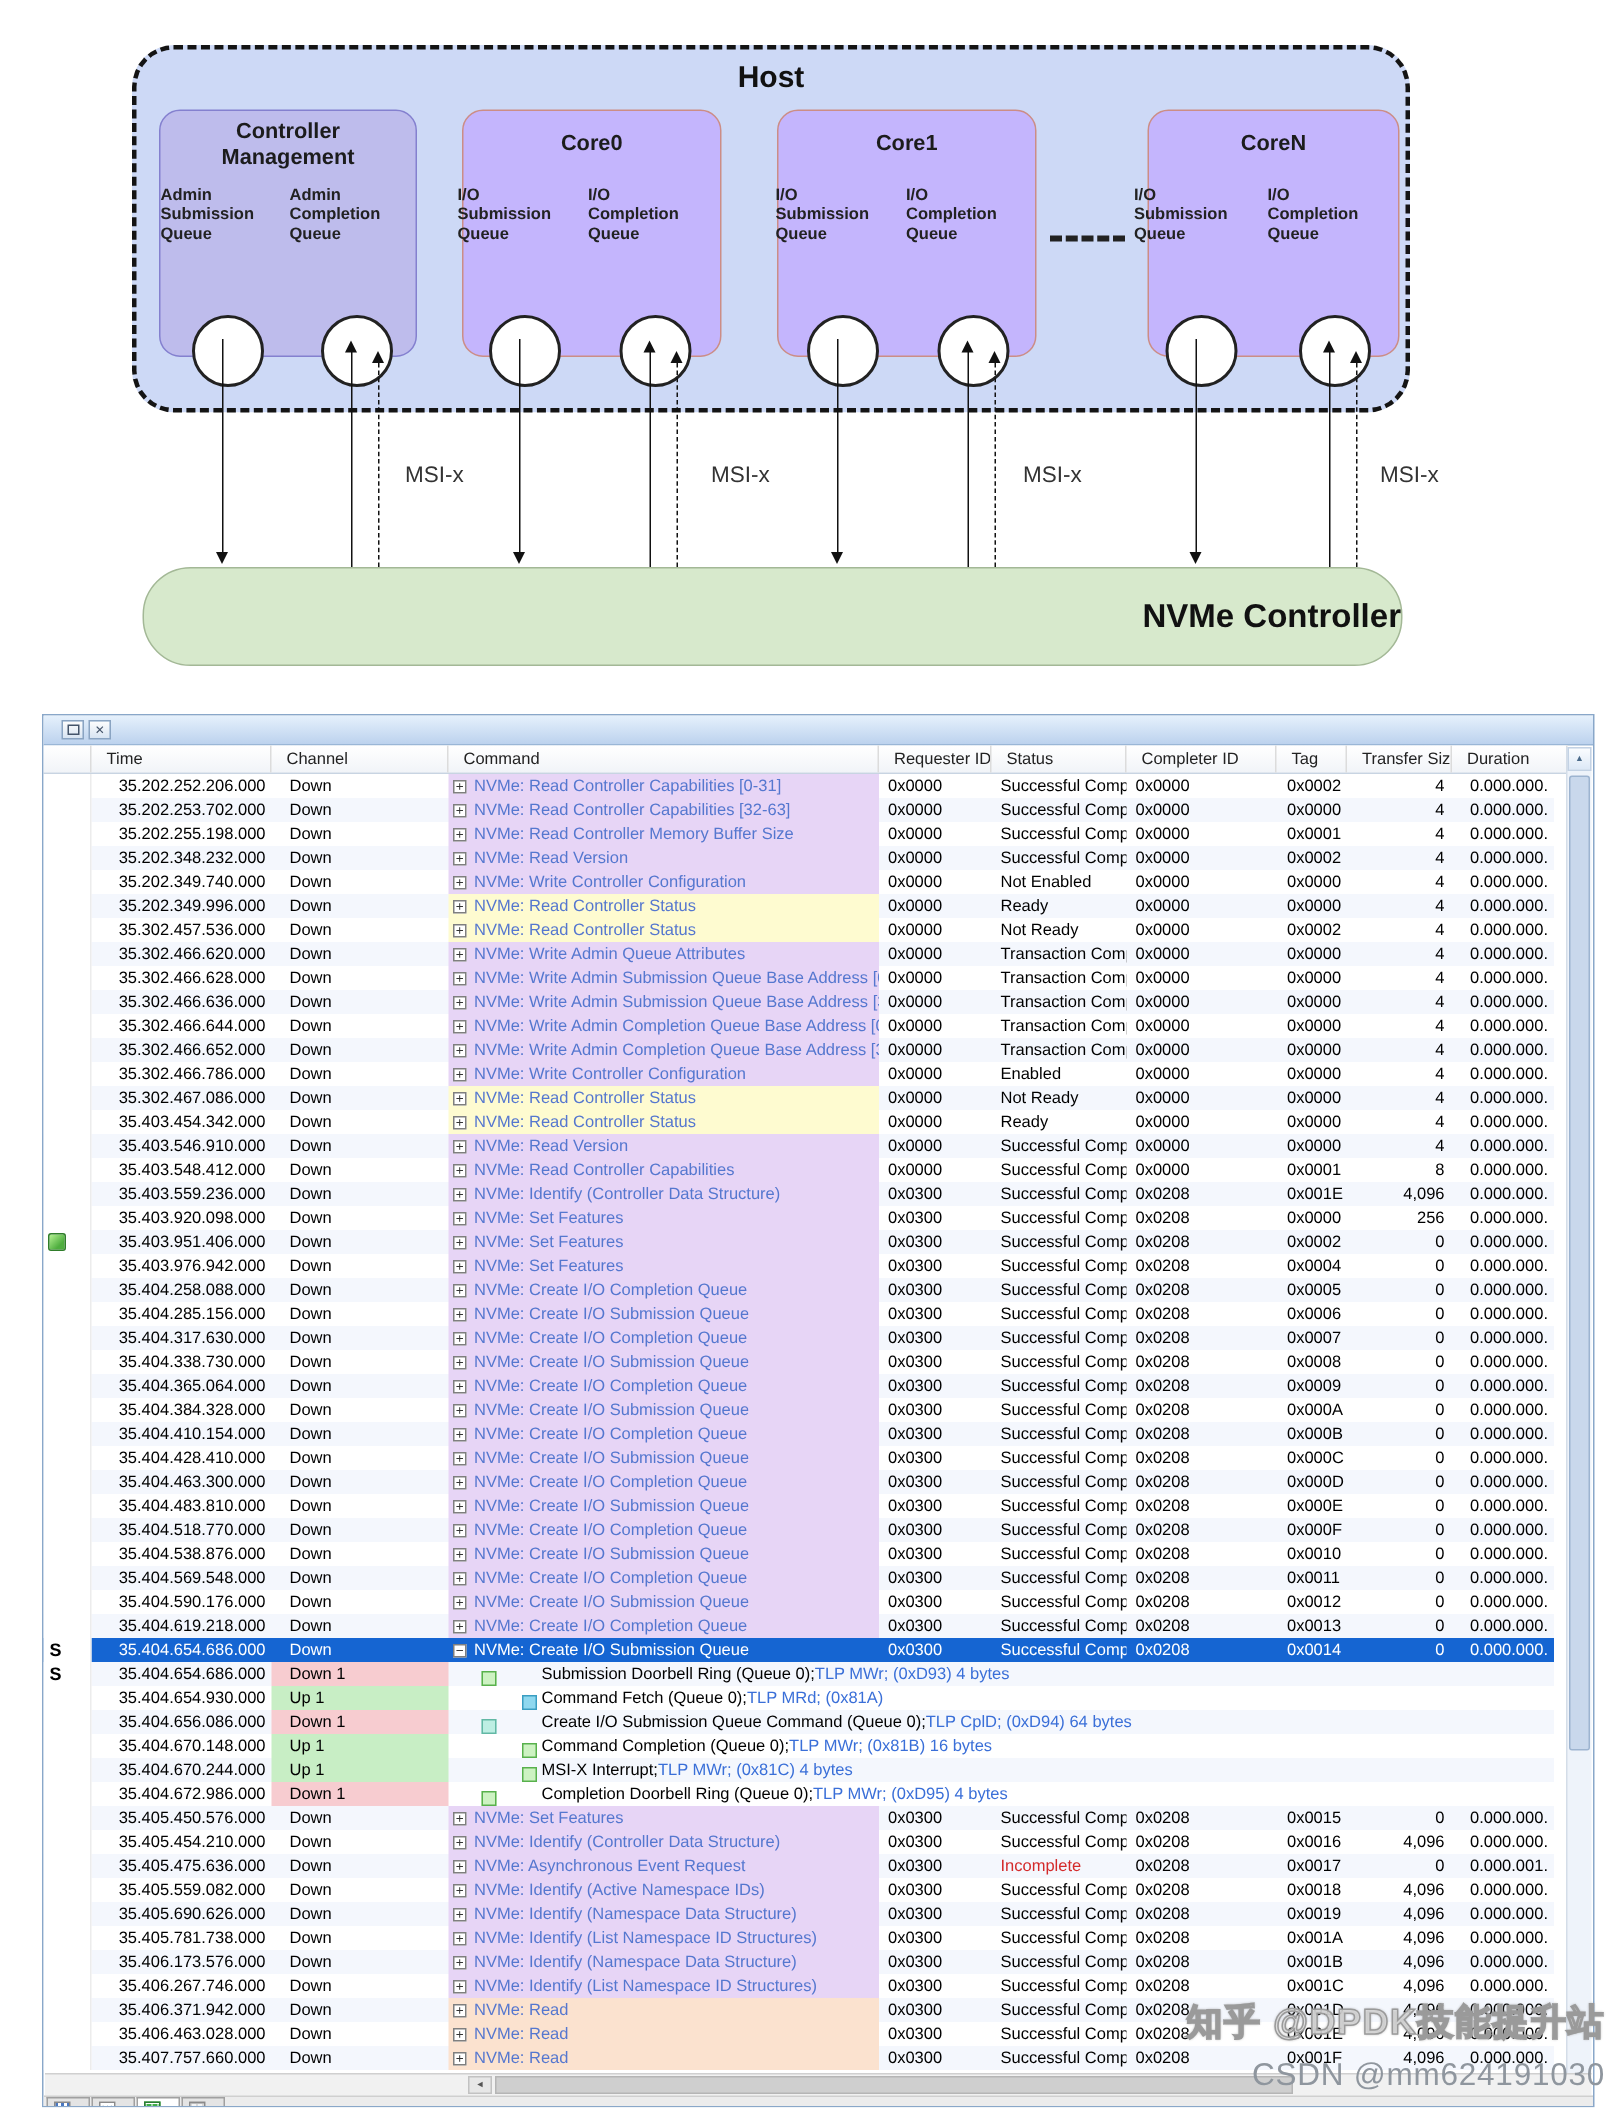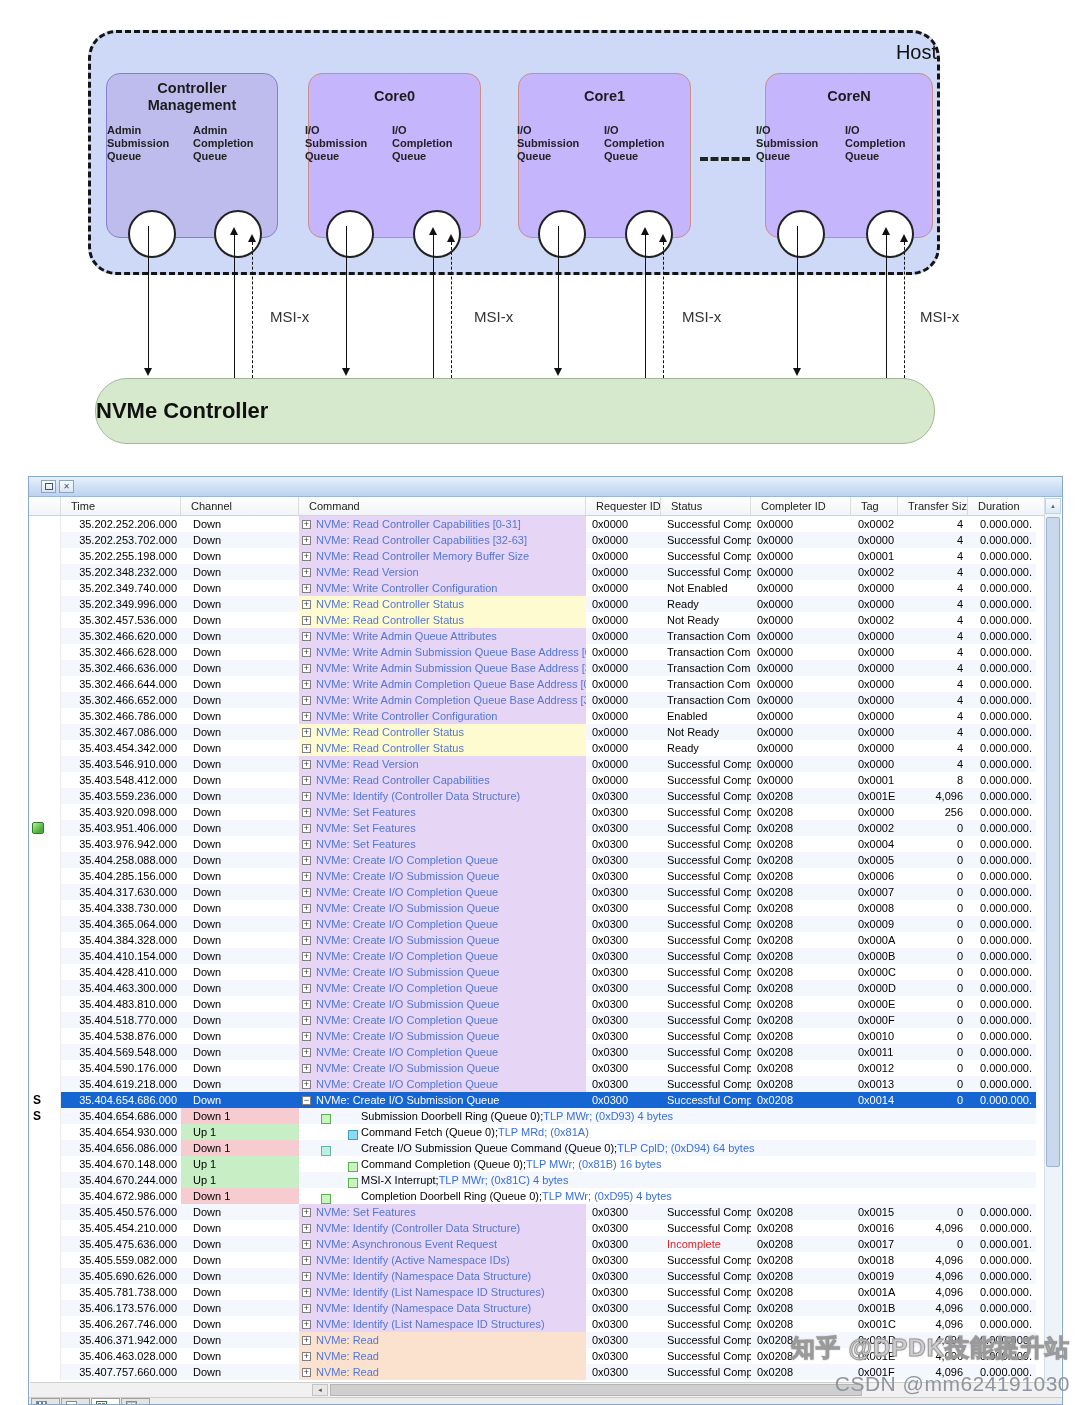--- a/index.html
+++ b/index.html
@@ -1,40 +1,40 @@
 <!DOCTYPE html>
 <html><head>
 <meta charset="utf-8">
 <style>
   html,body{margin:0;padding:0;background:#fff;}
   .stage{position:relative;width:1080px;height:1405px;background:#fff;overflow:hidden;
          font-family:"Liberation Sans",sans-serif;}
   
   .host{position:absolute;left:88px;top:30px;width:852px;height:245px;background:#cdd9f6;
         border:3px dashed #141414;border-radius:28px;box-sizing:border-box;}
-  .host-title{position:absolute;left:0;right:0;top:8px;text-align:right;font-weight:normal;
+  .host-title{position:absolute;left:0;right:0;top:8px;text-align:center;font-weight:bold;
         font-size:20px;color:#111;}
   .gbox{position:absolute;top:40px;height:165px;border-radius:14px;box-sizing:border-box;}
   .gbox.ctrl{background:#bebcec;border:1px solid #8480cf;padding-left:31px;}
   .gbox.core{background:#c4b5fd;border:1px solid #cc8d86;}
   .gtitle{position:absolute;left:0;right:0;text-align:center;font-weight:bold;font-size:14.5px;
         color:#1c1c1c;white-space:pre-line;line-height:1.15;}
   .qlabel{position:absolute;top:50px;width:90px;text-align:left;font-size:11px;font-weight:600;
         color:#222;white-space:pre-line;line-height:1.2;}
   .circle{position:absolute;top:136px;width:48px;height:48px;border-radius:50%;background:#fff;
         border:2px solid #222;box-sizing:border-box;}
   .dash-conn{position:absolute;left:609px;top:124px;width:50px;border-top:4px dashed #222;}
   .vline{position:absolute;width:0;border-left:1.6px solid #111;}
   .vline.dashed{border-left:1.6px dashed #111;}
   .arr{position:absolute;width:0;height:0;border-left:4.5px solid transparent;border-right:4.5px solid transparent;}
   .arr.down{border-top:8px solid #111;}
   .arr.up{border-bottom:8px solid #111;}
   .msix{position:absolute;font-size:15px;color:#333;}
   .nvmec{position:absolute;left:95px;top:378px;width:840px;height:66px;background:#d7e9cc;
-        border:1.5px solid #a3b896;border-radius:32px;box-sizing:border-box;text-align:left;
+        border:1.5px solid #a3b896;border-radius:32px;box-sizing:border-box;text-align:right;
         line-height:63px;font-size:22px;font-weight:bold;color:#111;}
   
   .window{position:absolute;left:28px;top:476px;width:1035px;height:929px;background:#fff;
         border:1px solid #89a7c9;box-sizing:border-box;overflow:hidden;font-size:11px;color:#000;}
   .titlebar{height:20px;background:linear-gradient(#e6f1fc,#bcd2ee);border-bottom:1px solid #9ab6d6;
         display:flex;align-items:center;padding:0 4px 0 9px;box-sizing:border-box;}
   .titlebar .title{font-size:11px;color:#1a1a1a;flex:1;}
   .winbtn{width:15px;height:13px;border:1px solid #8aa4c2;background:linear-gradient(#fdfdfd,#d8e4f2);
         margin-left:3px;display:flex;align-items:center;justify-content:center;font-size:8px;color:#44546a;
         box-sizing:border-box;}

